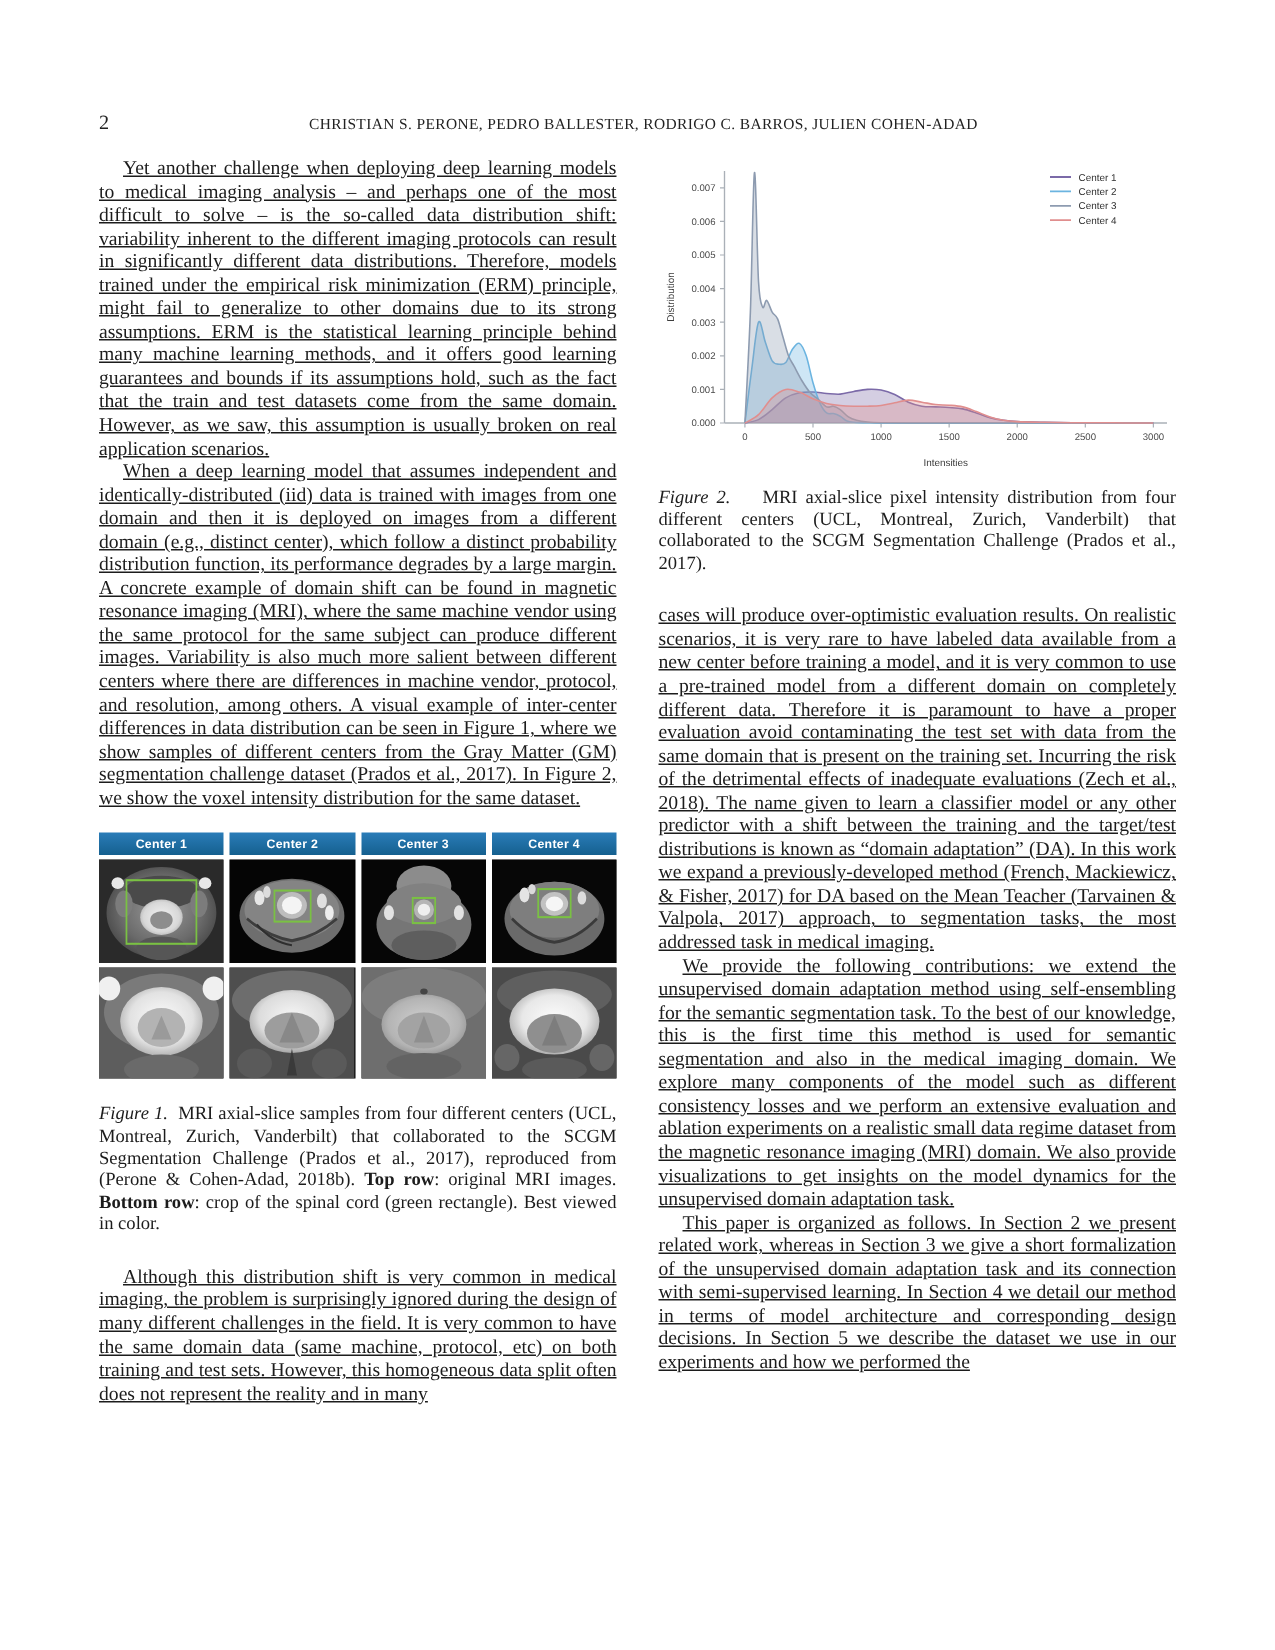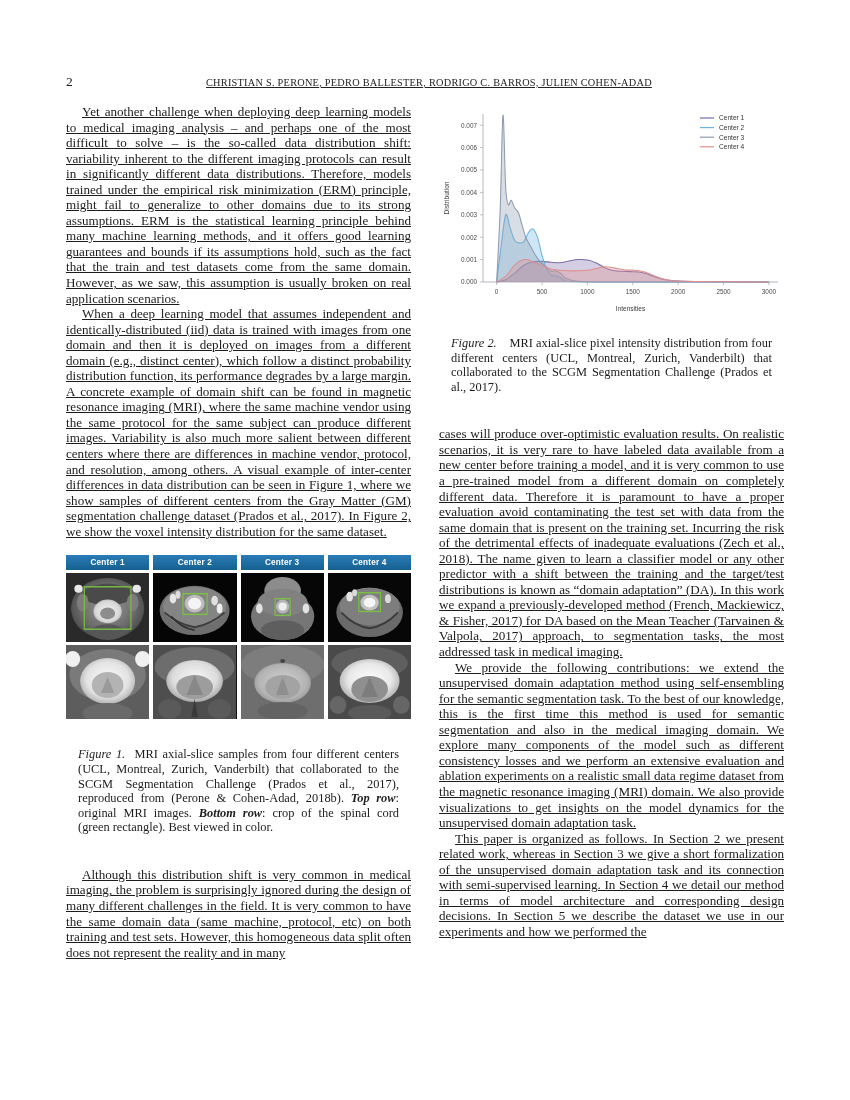--- a/index.html
+++ b/index.html
@@ -37,21 +37,20 @@
     color: #222;
     width: 140px;
   }
   .head-title {
     flex: 1;
     text-align: left;
     font-size: 10.3px;
     letter-spacing: 0.25px;
     color: #222;
     font-family: "Liberation Serif", serif;
-    text-decoration: underline;
   }
 
   
   .columns {
     position: absolute;
     left: 66px;
     top: 104px;
     width: 718px;
     height: 930px;
   }
@@ -74,28 +73,28 @@
     color: #1c1c1c;
     text-decoration: underline;
   }
   p.para + p.para { margin-top: 0px; }
   p.noindent { text-indent: 0; }
 
   .caption {
     font-size: 12.4px;
     line-height: 14.6px;
     text-align: justify;
-    margin: 12px;
+    margin: 0;
     font-family: "Liberation Serif", serif;
     color: #1c1c1c;
   }
   .caption .figlabel {
     font-style: italic;
   }
-  .caption b { font-weight: bold; font-style: italic; }
+  .caption b { font-weight: bold; }
 
   .spacer-8  { height: 8px; }
   .spacer-16 { height: 16px; }
   .spacer-20 { height: 20px; }
 
   
   .fig1 {
     width: 345px;
     background: #ffffff;
   }

